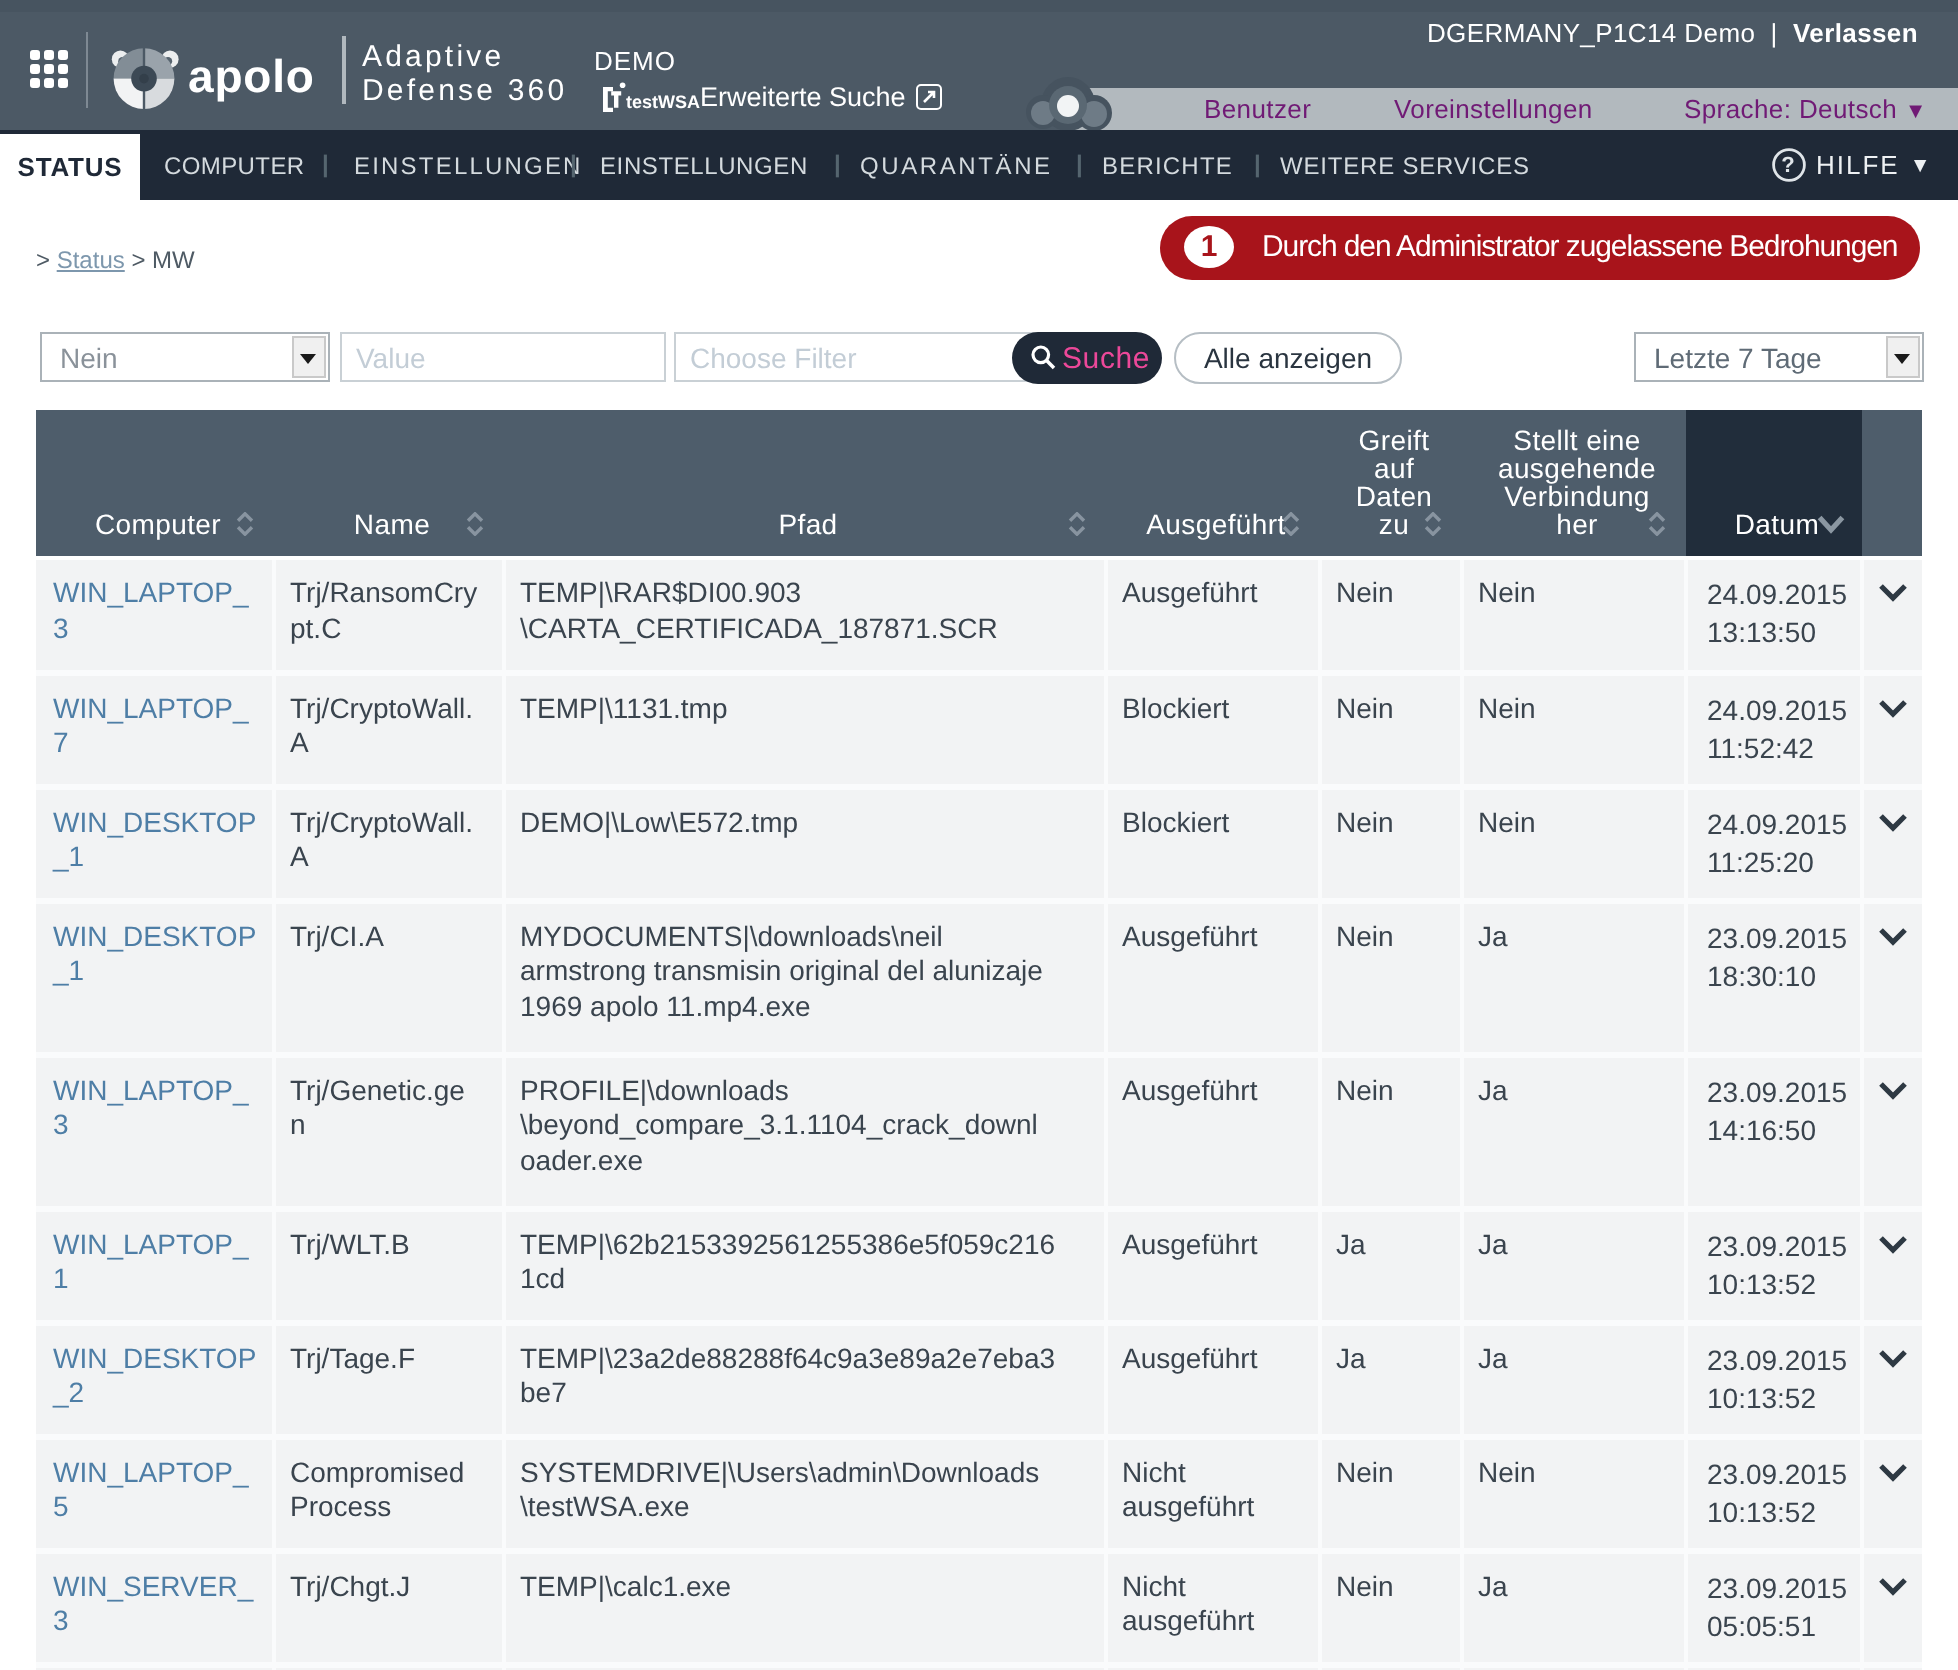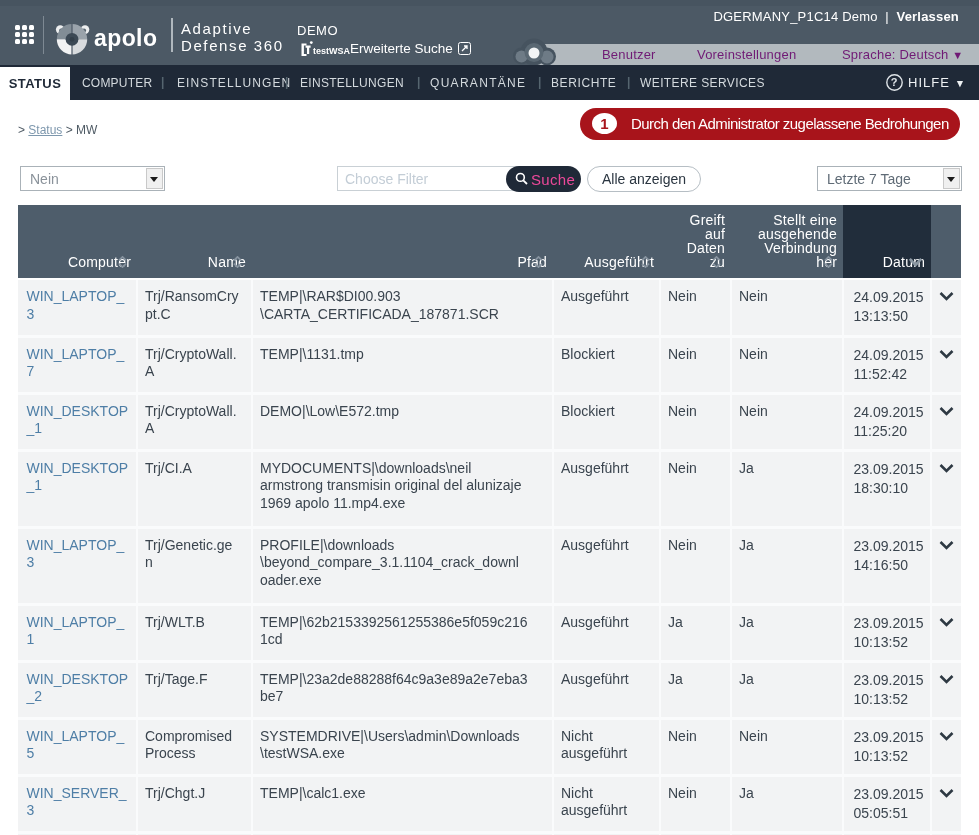--- a/index.html
+++ b/index.html
@@ -54,21 +54,21 @@
 .finput { position:absolute; height:25px; background:#fff; border:1px solid #c9d0d5; font-size:14px;
   color:#c3cdd6; padding:4px 7px; }
 .suche { position:absolute; left:506px; top:1px; width:75px; height:26px; background:#1f2937;
   border-radius:13px; color:#ec4899; font-size:14px; }
 .suche svg { position:absolute; left:9px; top:6px; }
 .suche span { position:absolute; left:25px; top:5px; font-size:15px; letter-spacing:.3px; }
 .alleanz { position:absolute; left:587px; top:1px; width:114px; height:26px; background:#fff;
   border:1px solid #b6bec4; border-radius:13px; color:#2a3540; font-size:14px; text-align:center; line-height:24px; }
 
 .tbl { position:absolute; left:18px; top:205px; width:943px; border-collapse:collapse; table-layout:fixed; }
-.tbl th { background:#4e5d6b; color:#fff; font-weight:normal; font-size:14px; text-align:right;
+.tbl th { background:#4e5d6b; color:#fff; font-weight:normal; font-size:14px; text-align:center;
   vertical-align:bottom; padding:6px 6px 9px 9px; height:74px; position:relative; line-height:14px; letter-spacing:.2px;
   border-bottom:2px solid #fff;}
 .tbl th.dark { background:#212d3b; }
 .tbl td { font-size:14px; color:#3a444e; vertical-align:top; padding:8px 6px 0 7px;
   background:#f2f3f4; border-bottom:3px solid #fafbfc; border-right:2px solid #fafbfc; line-height:17.5px; letter-spacing:0;}
 .tbl td.last { border-right:none; padding-left:0; padding-right:0; text-align:center; }
 .tbl td.comp { padding-left:8.5px; }
 .tbl td.comp a { color:#4e7ea6; text-decoration:none; }
 .tbl td.dt { line-height:19px; padding-left:9.5px; }
 .sort { position:absolute; right:10px; bottom:8px; }
@@ -166,20 +166,21 @@
   <div class="redpill">
       <div class="circ">1</div>
       <div class="txt">Durch den Administrator zugelassene Bedrohungen</div>
     </div>
 </div>
 <div class="fbar">
   <div class="fsel" style="left:20px;top:1px;width:145px;color:#8a929a;">
       <span style="position:absolute;left:9px;top:4px;">Nein</span>
       <div class="btn"></div>
     </div>
+  <div class="finput" style="left:170px;top:1px;width:163px;">Value</div>
   <div class="finput" style="left:337px;top:1px;width:185px;">Choose Filter</div>
   <div class="suche">
     <svg width="13" height="13" viewBox="0 0 13 13">
         <circle cx="5.4" cy="5.4" r="3.9" fill="none" stroke="#fff" stroke-width="1.6"></circle>
         <line x1="8.3" y1="8.3" x2="12" y2="12" stroke="#fff" stroke-width="1.8"></line>
       </svg>
     <span>Suche</span>
   </div>
   <div class="alleanz">Alle anzeigen</div>
   <div class="fsel" style="left:817px;top:1px;width:145px;color:#5f6b76;">

